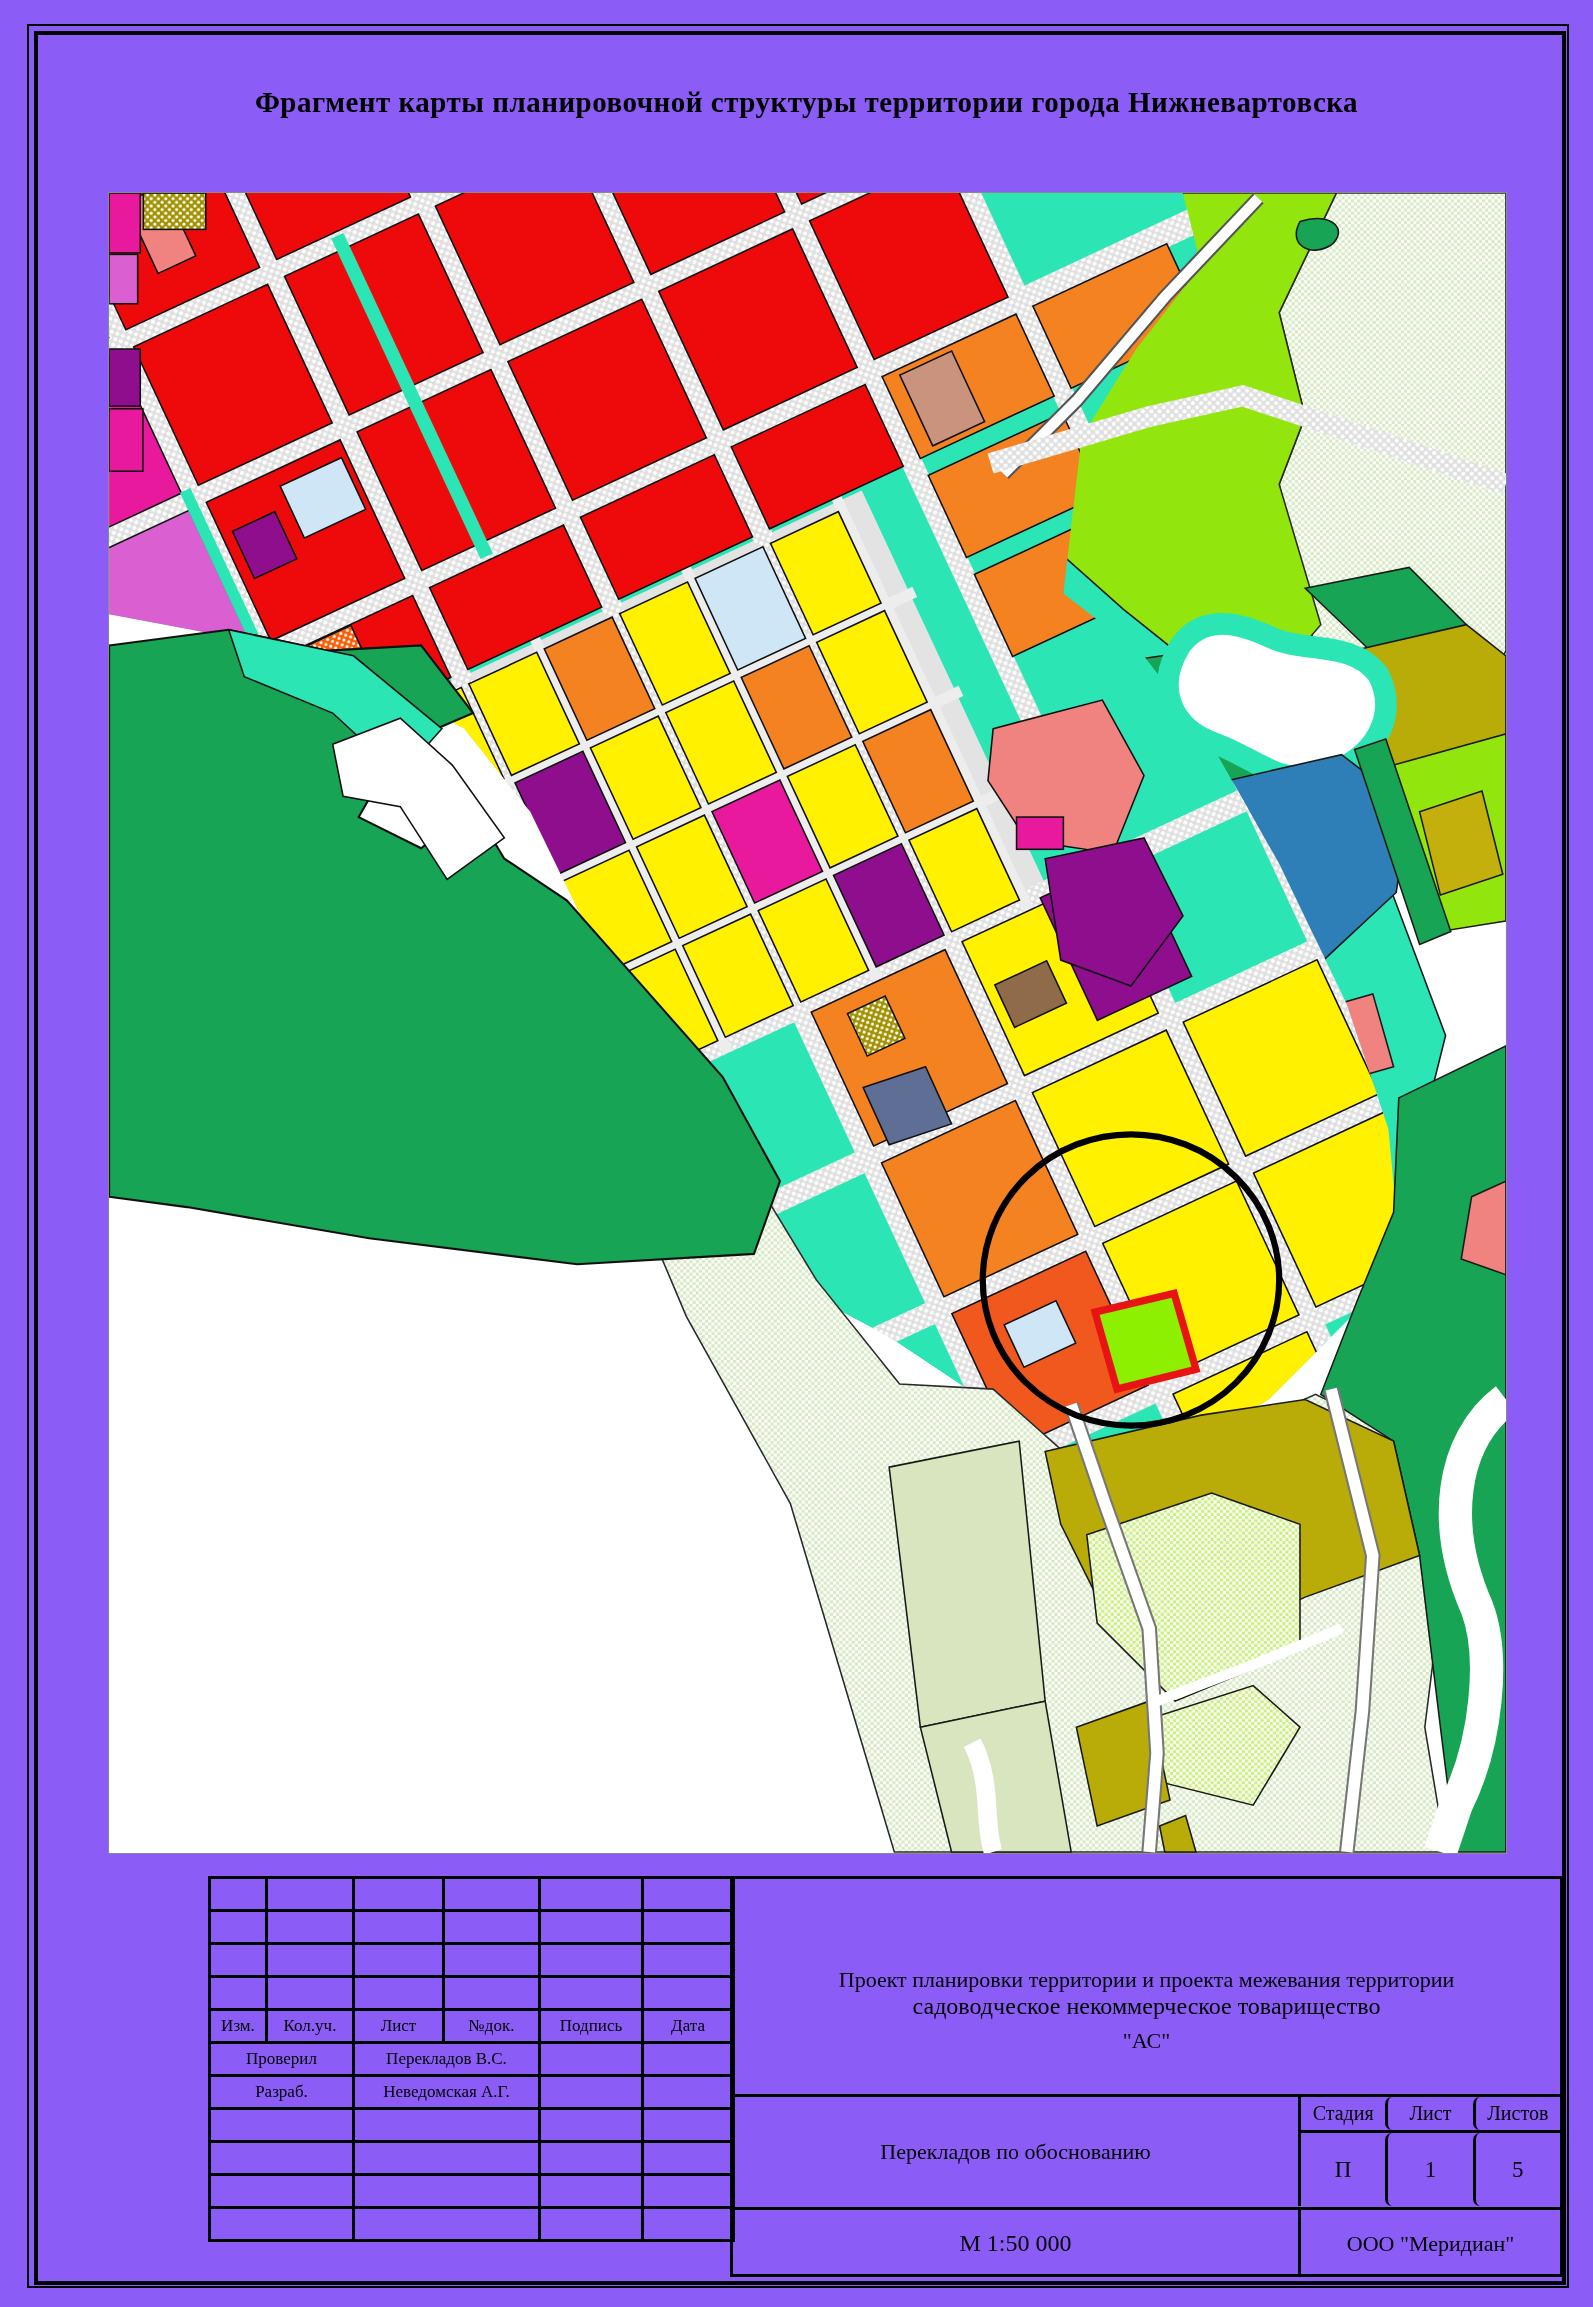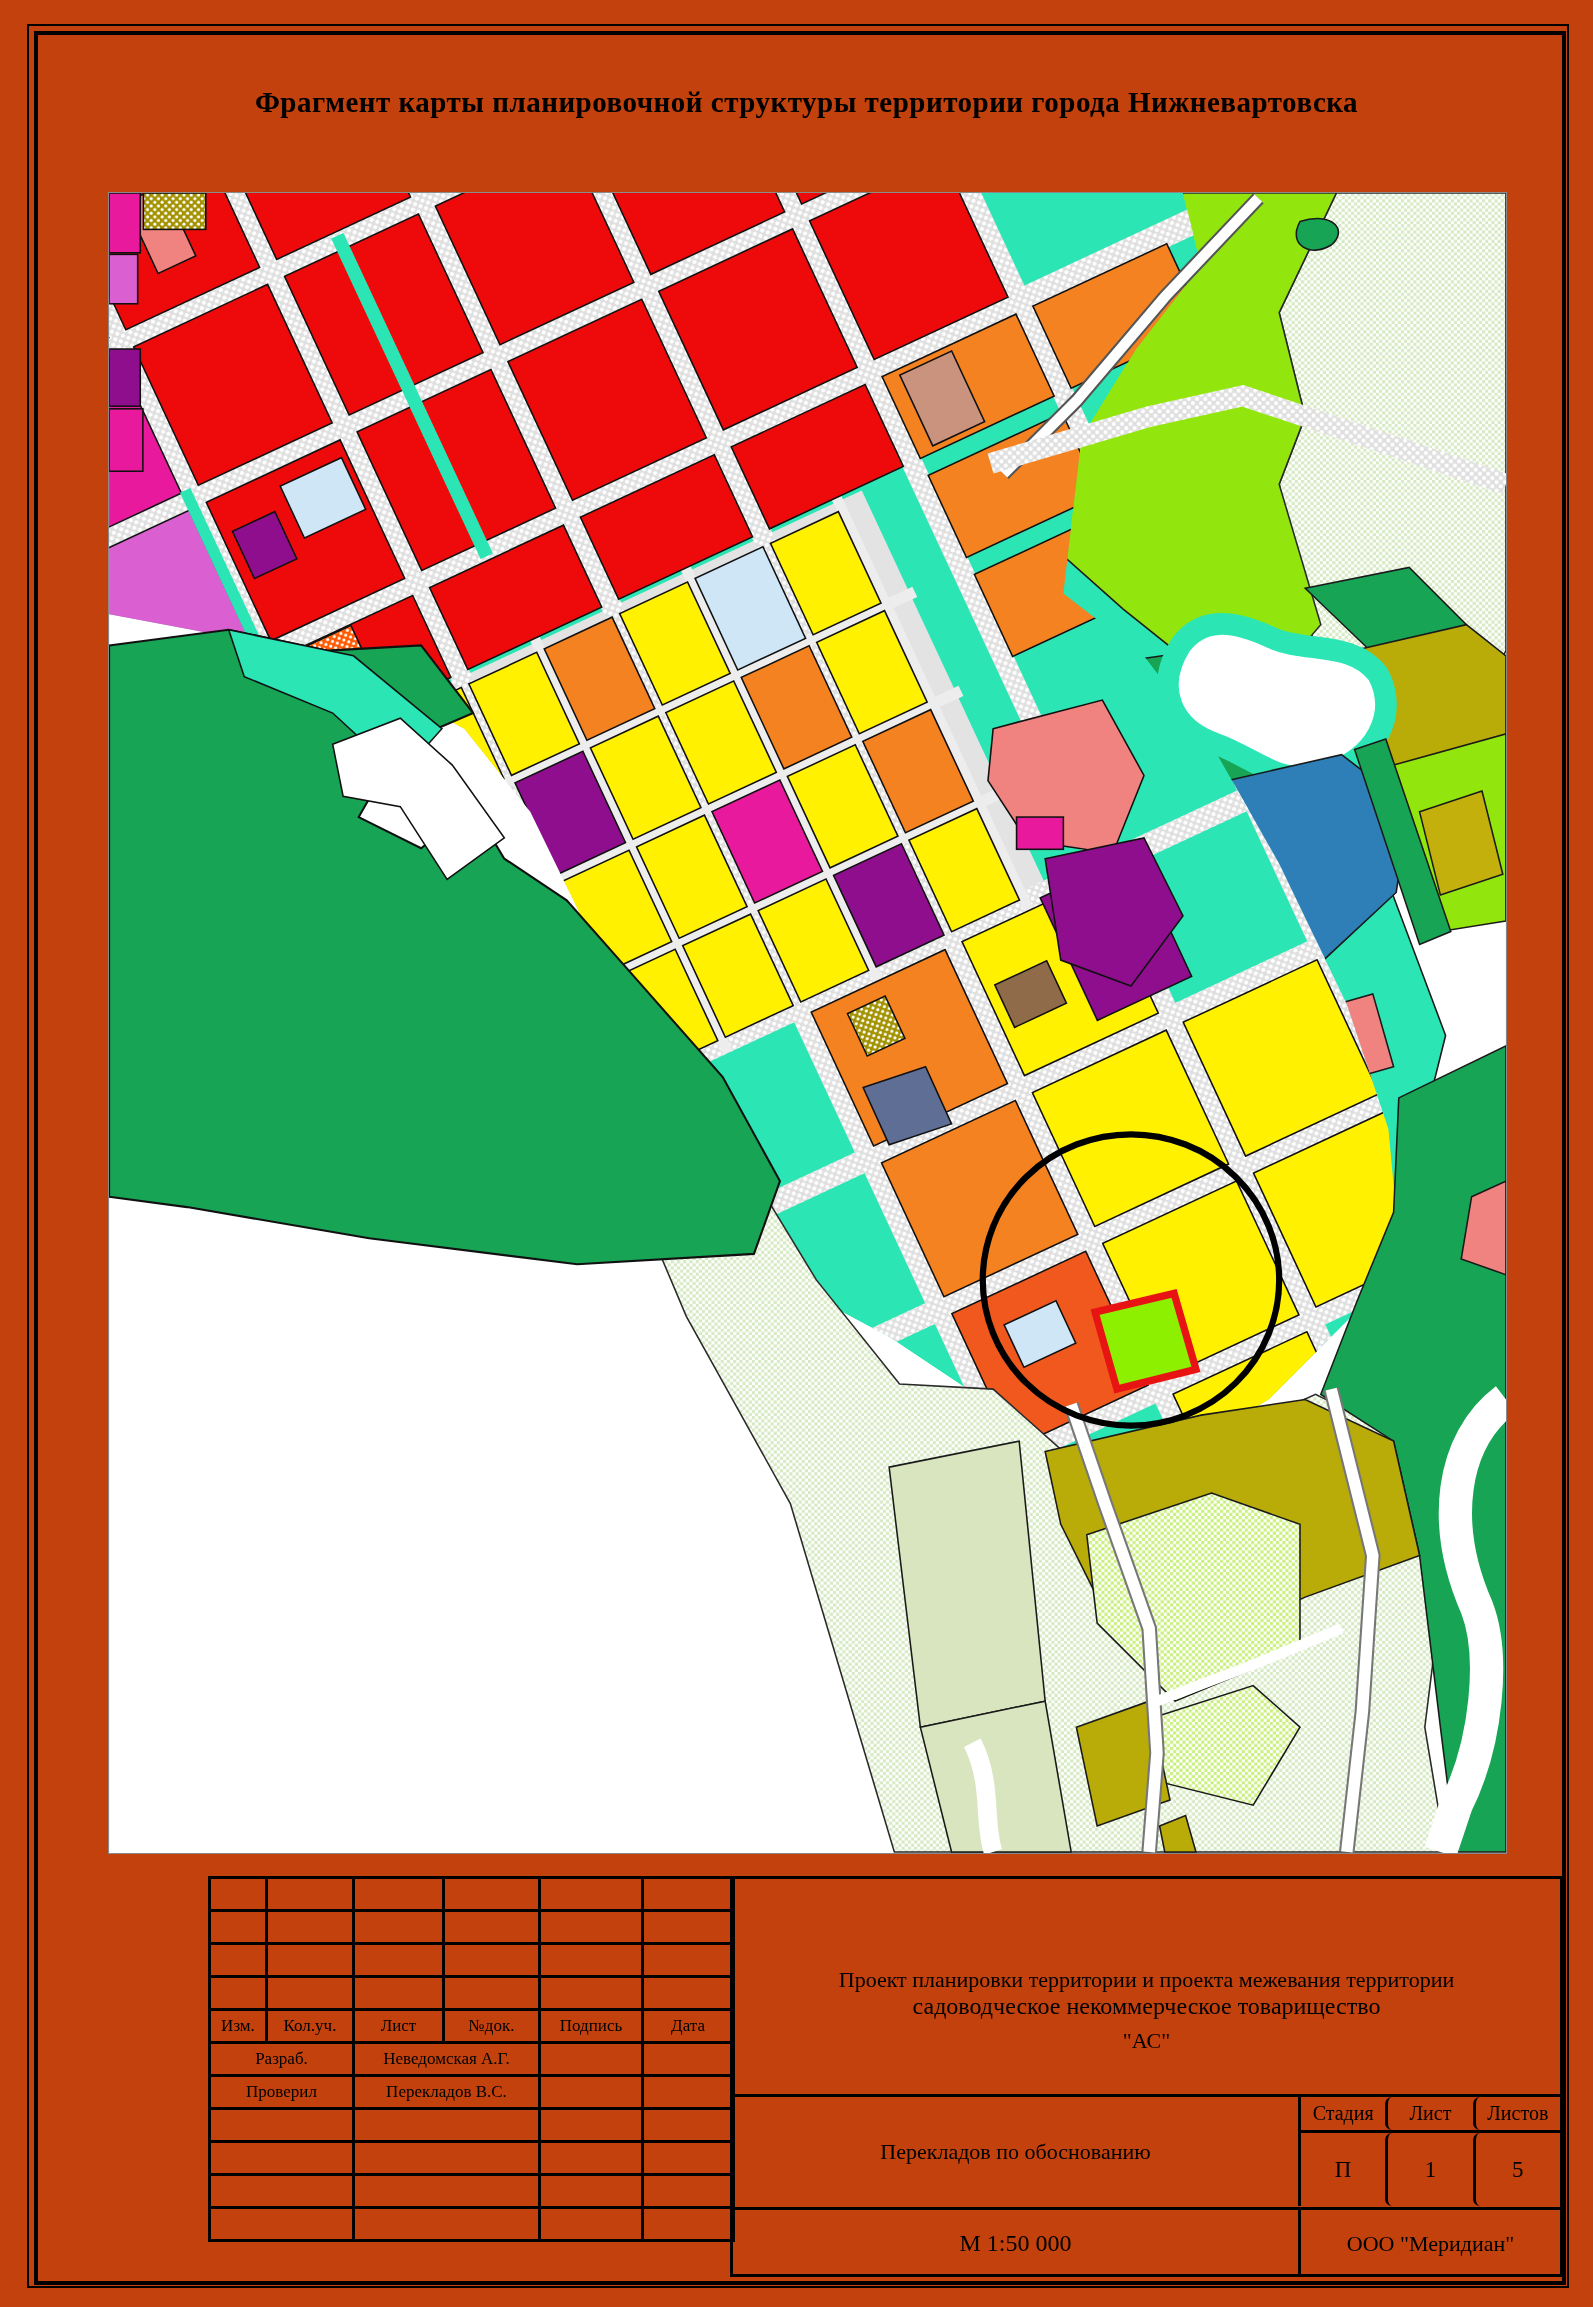--- a/index.html
+++ b/index.html
@@ -1,16 +1,16 @@
 <!DOCTYPE html>
 <html style="font-size:8.3px"><head>
 <meta charset="utf-8">
 <style>
   html,body{margin:0;padding:0;background:#fff;}
-  .sheet{position:relative;width:1593px;height:2307px;background:#c2410c;
+  .sheet{position:relative;width:1593px;height:2307px;background:#8b5cf6;
          font-family:"Liberation Serif","DejaVu Serif",serif;color:#000;overflow:hidden;}
   .frame-outer{position:absolute;left:27px;top:24px;width:1538px;height:2260px;border:2.1px solid #000;}
   .frame-inner{position:absolute;left:34px;top:31px;width:1524px;height:2246px;border:4.2px solid #000;}
   .sheet-title{position:absolute;left:108px;top:86px;width:1397px;text-align:center;
                font-size:29px;font-weight:bold;letter-spacing:0.5px;}
   .map-wrap{position:absolute;left:108px;top:192px;width:1397px;height:1660px;border:1px solid #8a8a8a;}
   .map-wrap svg{display:block;width:1397px;height:1660px;}
   
   .tb-left{position:absolute;left:208px;top:1876px;border-collapse:collapse;table-layout:fixed;}
   .tb-left td{border:3.1px solid #000;padding:0;text-align:center;vertical-align:middle;
@@ -331,28 +331,28 @@
         </tr>
     <tr>
       <td>Изм.</td>
       <td>Кол.уч.</td>
       <td>Лист</td>
       <td>№док.</td>
       <td>Подпись</td>
       <td>Дата</td>
     </tr>
     <tr>
+      <td colspan="2">Проверил</td>
+      <td colspan="2">Перекладов В.С.</td>
+      <td></td>
+          <td></td>
+    </tr>
+    <tr>
       <td colspan="2">Разраб.</td>
       <td colspan="2">Неведомская А.Г.</td>
-      <td></td>
-          <td></td>
-    </tr>
-    <tr>
-      <td colspan="2">Проверил</td>
-      <td colspan="2">Перекладов В.С.</td>
       <td></td>
           <td></td>
     </tr>
     <tr>
           <td colspan="2"></td>
           <td colspan="2"></td>
           <td></td>
           <td></td>
         </tr>
     <tr>

